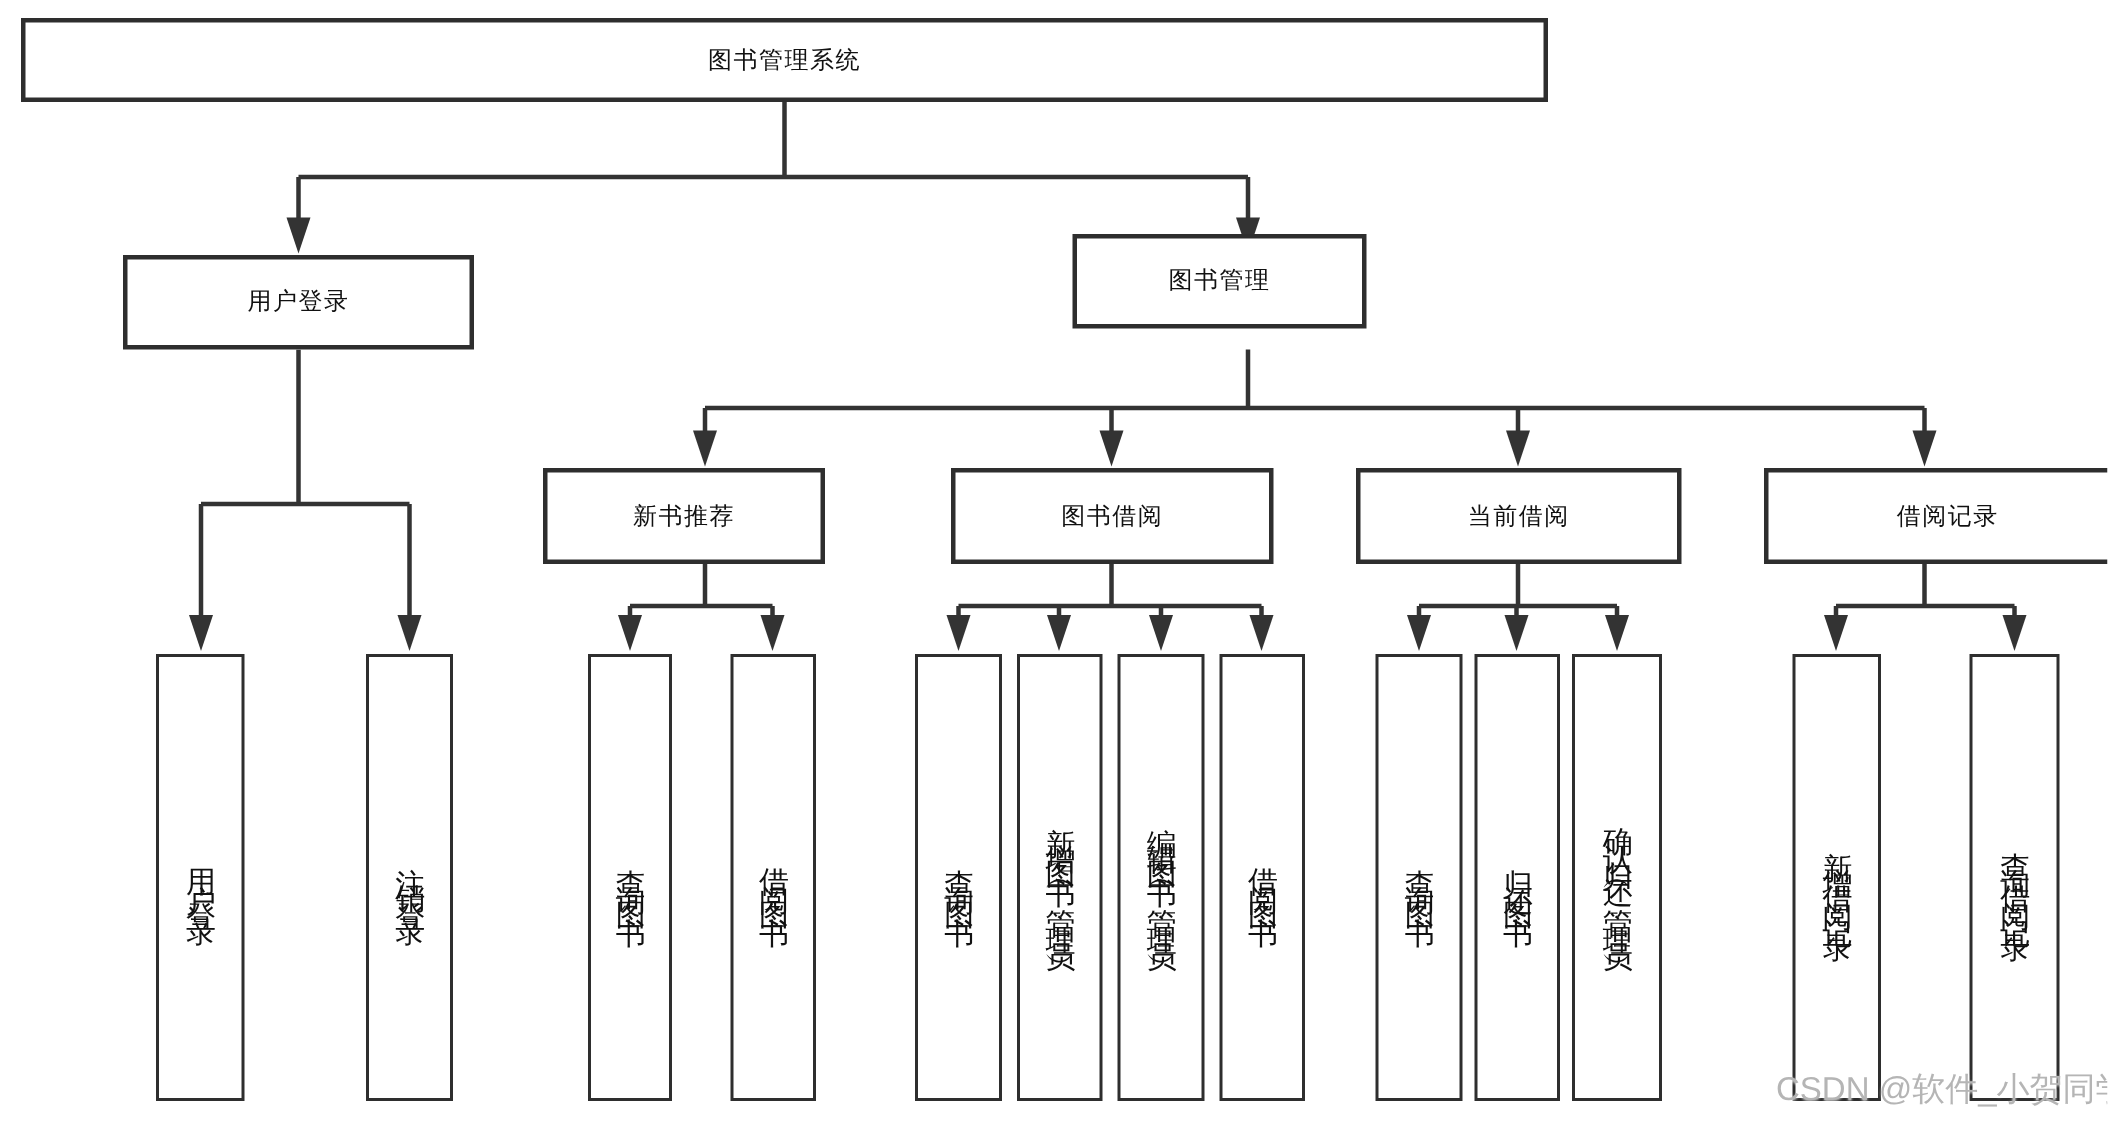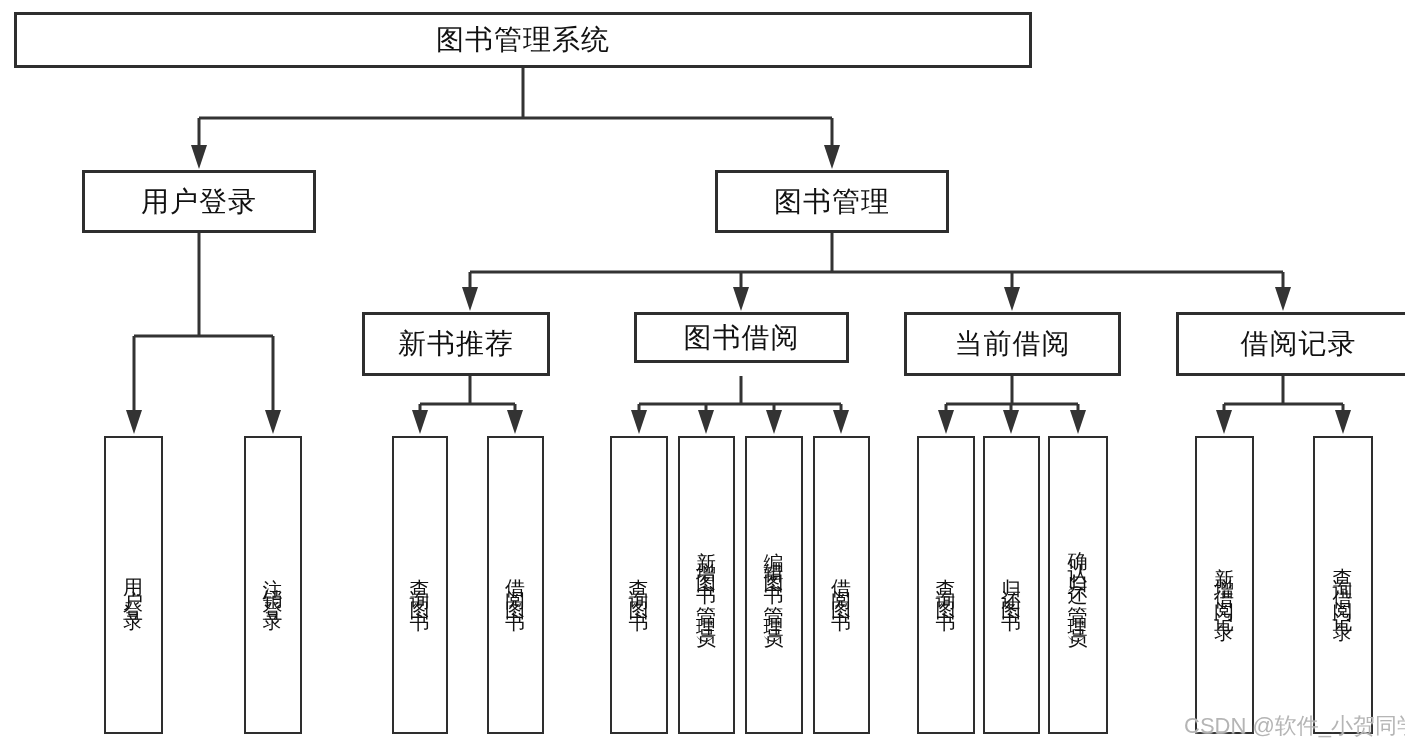--- a/index.html
+++ b/index.html
@@ -6,21 +6,21 @@
   #stage{
     position:relative;width:1405px;height:747px;background:#ffffff;overflow:hidden;
     font-family:"Liberation Sans",sans-serif;color:#111;
   }
   #wires{position:absolute;left:0;top:0;z-index:1;}
   .node{
     position:absolute;box-sizing:border-box;background:#ffffff;
     border:3px solid #2e2e2e;display:flex;align-items:center;justify-content:center;
     z-index:2;
   }
-  .hlabel{font-size:28px;letter-spacing:1px;white-space:nowrap;}
+  .hlabel{font-size:16px;letter-spacing:1px;white-space:nowrap;}
   .leaf{border-width:2.5px;}
   .vtext{
     writing-mode:vertical-rl;text-orientation:mixed;
     font-size:20px;line-height:1;letter-spacing:11px;white-space:nowrap;
   }
   #watermark{
     position:absolute;left:1184px;top:711px;z-index:3;
     font-size:22px;color:#b5b5b5;white-space:nowrap;
     text-shadow:0 1px 2px rgba(255,255,255,0.9);
   }
@@ -62,28 +62,28 @@
     </g>
   </svg>
 
   <div class="node" style="left:14px;top:12px;width:1018px;height:56px;">
     <span class="hlabel">图书管理系统</span>
   </div>
 
   <div class="node" style="left:82px;top:170px;width:234px;height:63px;">
     <span class="hlabel">用户登录</span>
   </div>
-  <div class="node" style="left:715px;top:170px;width:234px;height:63px;">
+  <div class="node" style="left:715px;top:156px;width:196px;height:63px;">
     <span class="hlabel">图书管理</span>
   </div>
 
   <div class="node" style="left:362px;top:312px;width:188px;height:64px;">
     <span class="hlabel">新书推荐</span>
   </div>
-  <div class="node" style="left:634px;top:312px;width:215px;height:51px;">
+  <div class="node" style="left:634px;top:312px;width:215px;height:64px;">
     <span class="hlabel">图书借阅</span>
   </div>
   <div class="node" style="left:904px;top:312px;width:217px;height:64px;">
     <span class="hlabel">当前借阅</span>
   </div>
   <div class="node" style="left:1176px;top:312px;width:245px;height:64px;">
     <span class="hlabel">借阅记录</span>
   </div>
 
   <div class="node leaf" style="left:104px;top:436px;width:59px;height:298px;">

